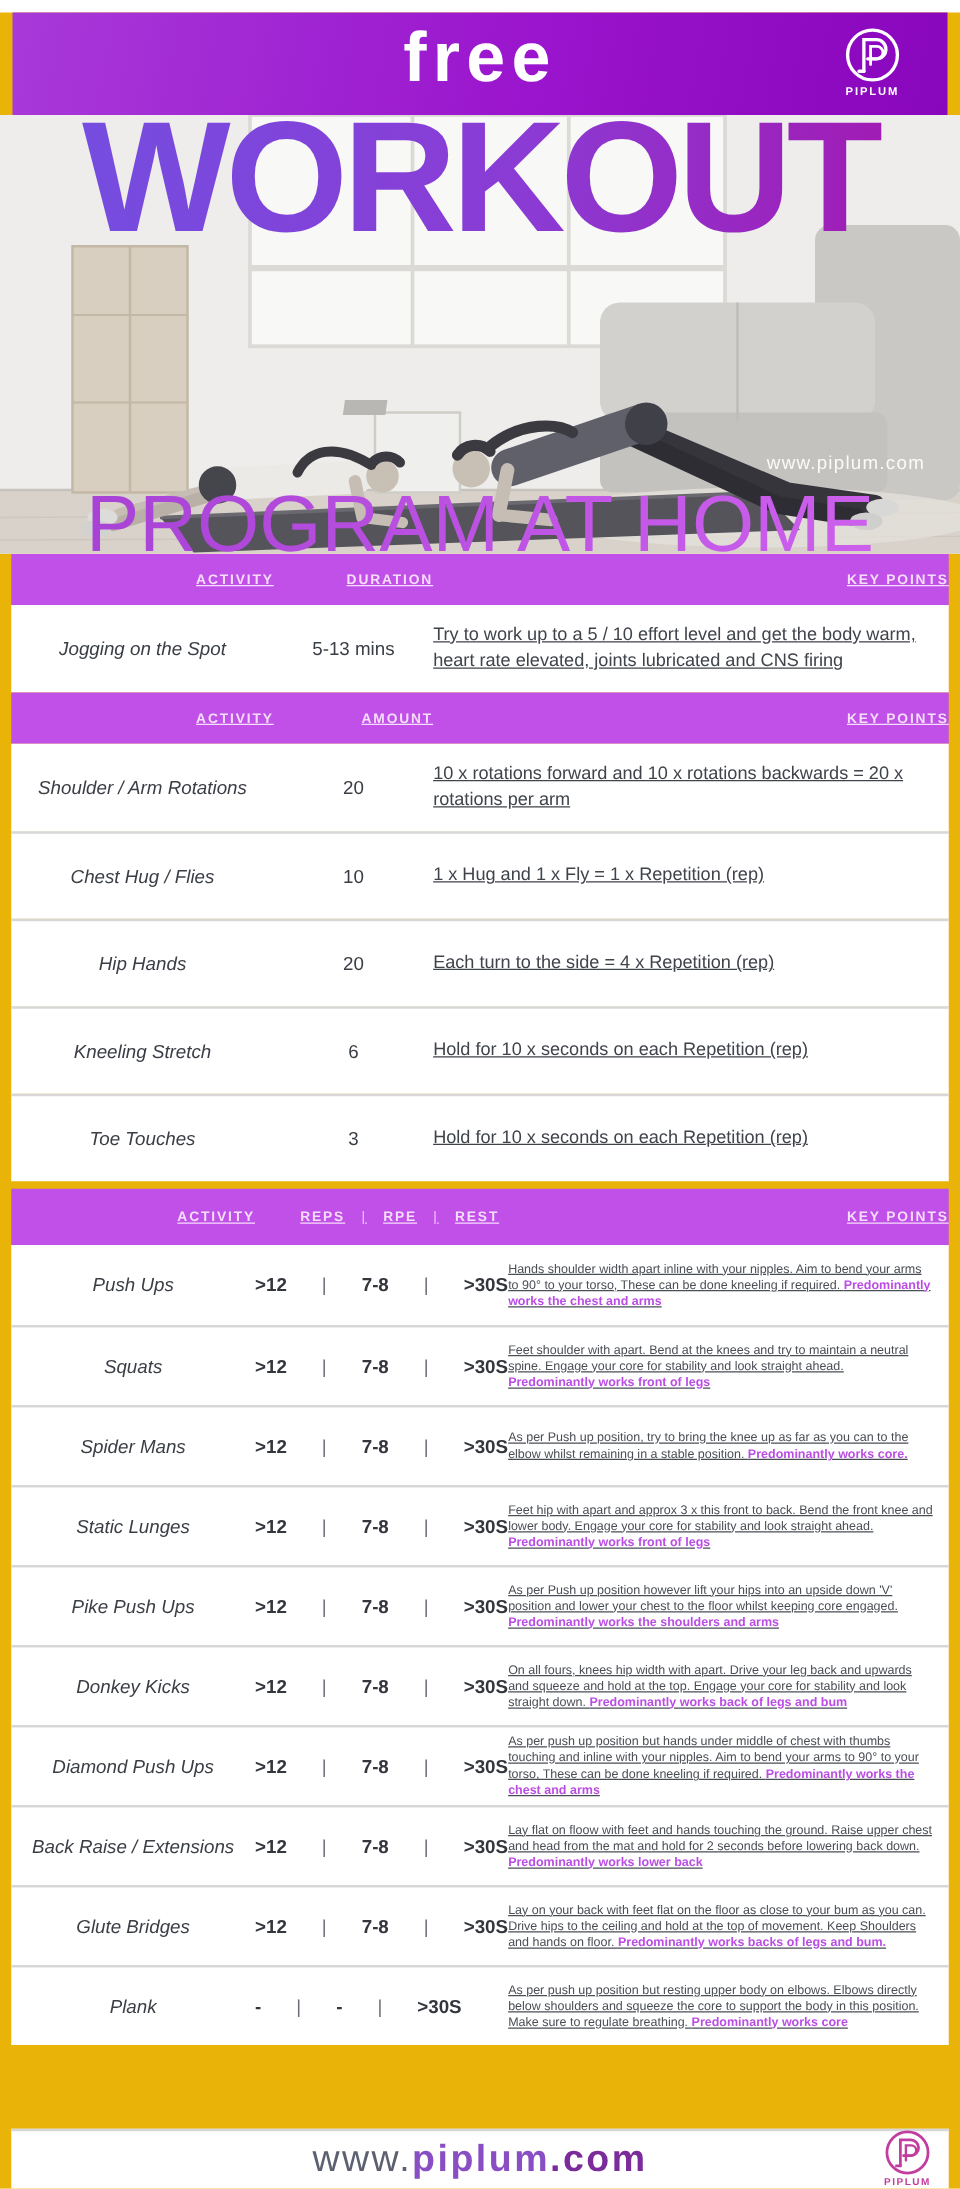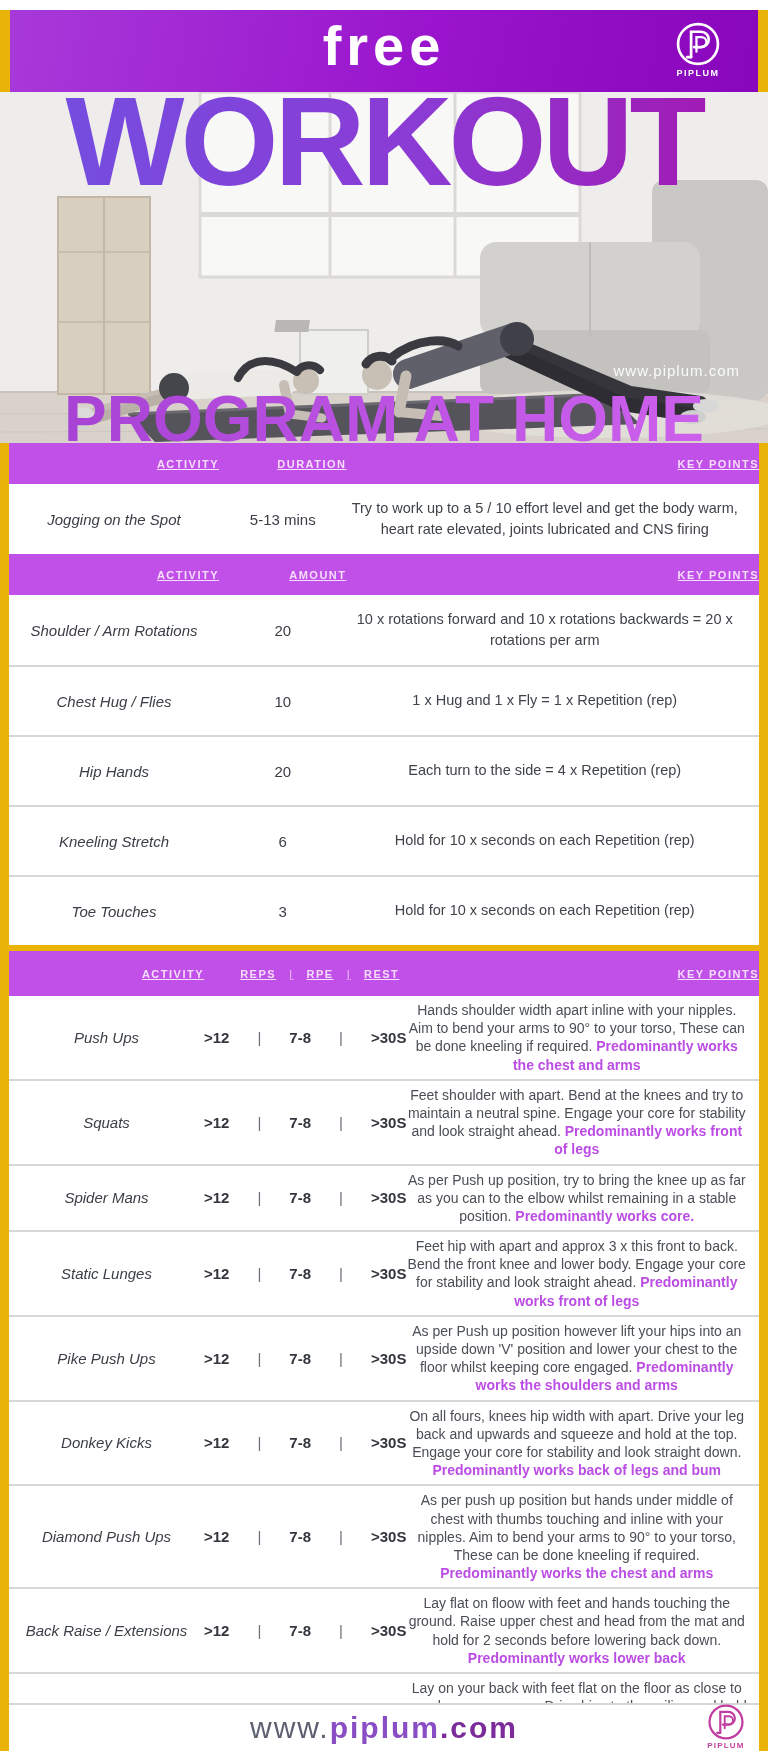--- a/index.html
+++ b/index.html
@@ -31,21 +31,21 @@
   .hero svg.scene{ position:absolute; inset:0; width:100%; height:100%; }
   .workout-title{
     position:absolute; top:-16px; left:0; right:0; text-align:center;
     font-size:126px; font-weight:bold; letter-spacing:-4px; line-height:1.05;
     background:linear-gradient(90deg,#7150e2 0%,#8b3bd4 55%,#a515ae 100%);
     -webkit-background-clip:text; background-clip:text; color:transparent;
     transform:scaleY(1.0);
   }
   .program-title{
     position:absolute; bottom:-8px; left:0; right:0; text-align:center;
-    font-size:64px; font-weight:bold; letter-spacing:0px; line-height:1;
+    font-size:64px; font-weight:normal; letter-spacing:0px; line-height:1;
     background:linear-gradient(90deg,#a33fd2 0%,#c156e6 60%,#cf63ee 100%);
     -webkit-background-clip:text; background-clip:text; color:transparent;
   }
   .watermark{
     position:absolute; right:28px; top:270px; color:rgba(255,255,255,0.92);
     font-size:15px; letter-spacing:1px;
   }
   
   .tbl{ margin:0 9px; flex:none; }
   .thead{
@@ -57,22 +57,22 @@
   .hd-stats{ display:flex; justify-content:center; align-items:center; gap:13px;margin-left:29px; }
   .hd-pipe{ font-weight:normal; opacity:.85; }
   .trow{
     display:grid; align-items:center; background:#ffffff;
   }
   .tbl.t12 .trow{ grid-template-columns:28% 17% 55%; min-height:70px; padding:6px 0; }
   .tbl.t3  .trow{ grid-template-columns:26% 27% 47%; min-height:64px; padding:5px 0; }
   .trow + .trow{ border-top:2px solid #d7d7d7; }
   .cell-activity{ text-align:center; font-size:15px; color:#3a3e45; padding:0 8px;font-style:italic; }
   .cell-value{ text-align:center; font-size:15px; color:#3a3e45; }
-  .cell-kp{ font-size:14.5px; line-height:1.45; color:#3f434a; padding-right:16px; text-align:center; }
-  .tbl.t3 .cell-kp{ font-size:14px; line-height:1.3; color:#4a4e55; padding-right:12px; }
+  .cell-kp{ font-size:14.5px; line-height:1.45; color:#3f434a; padding-right:16px; text-align:left;text-decoration:underline; }
+  .tbl.t3 .cell-kp{ font-size:10px; line-height:1.3; color:#4a4e55; padding-right:12px; }
   .cell-kp .kp-highlight{ color:#bb4ce4; font-weight:bold; }
   .cell-stats{ display:flex; align-items:center; gap:28px;
     font-size:15px; font-weight:bold; color:#33363d; }
   .stat-pipe{ font-weight:normal; color:#6d6d77; }
   
   .page-footer{
     position:absolute; left:9px; right:9px; bottom:0; height:48px; background:#ffffff;
     border-top:2px solid #d7d7d7; display:flex; align-items:center; justify-content:center;
   }
   .footer-wordmark{ font-size:30px; letter-spacing:2px; line-height:1; }

